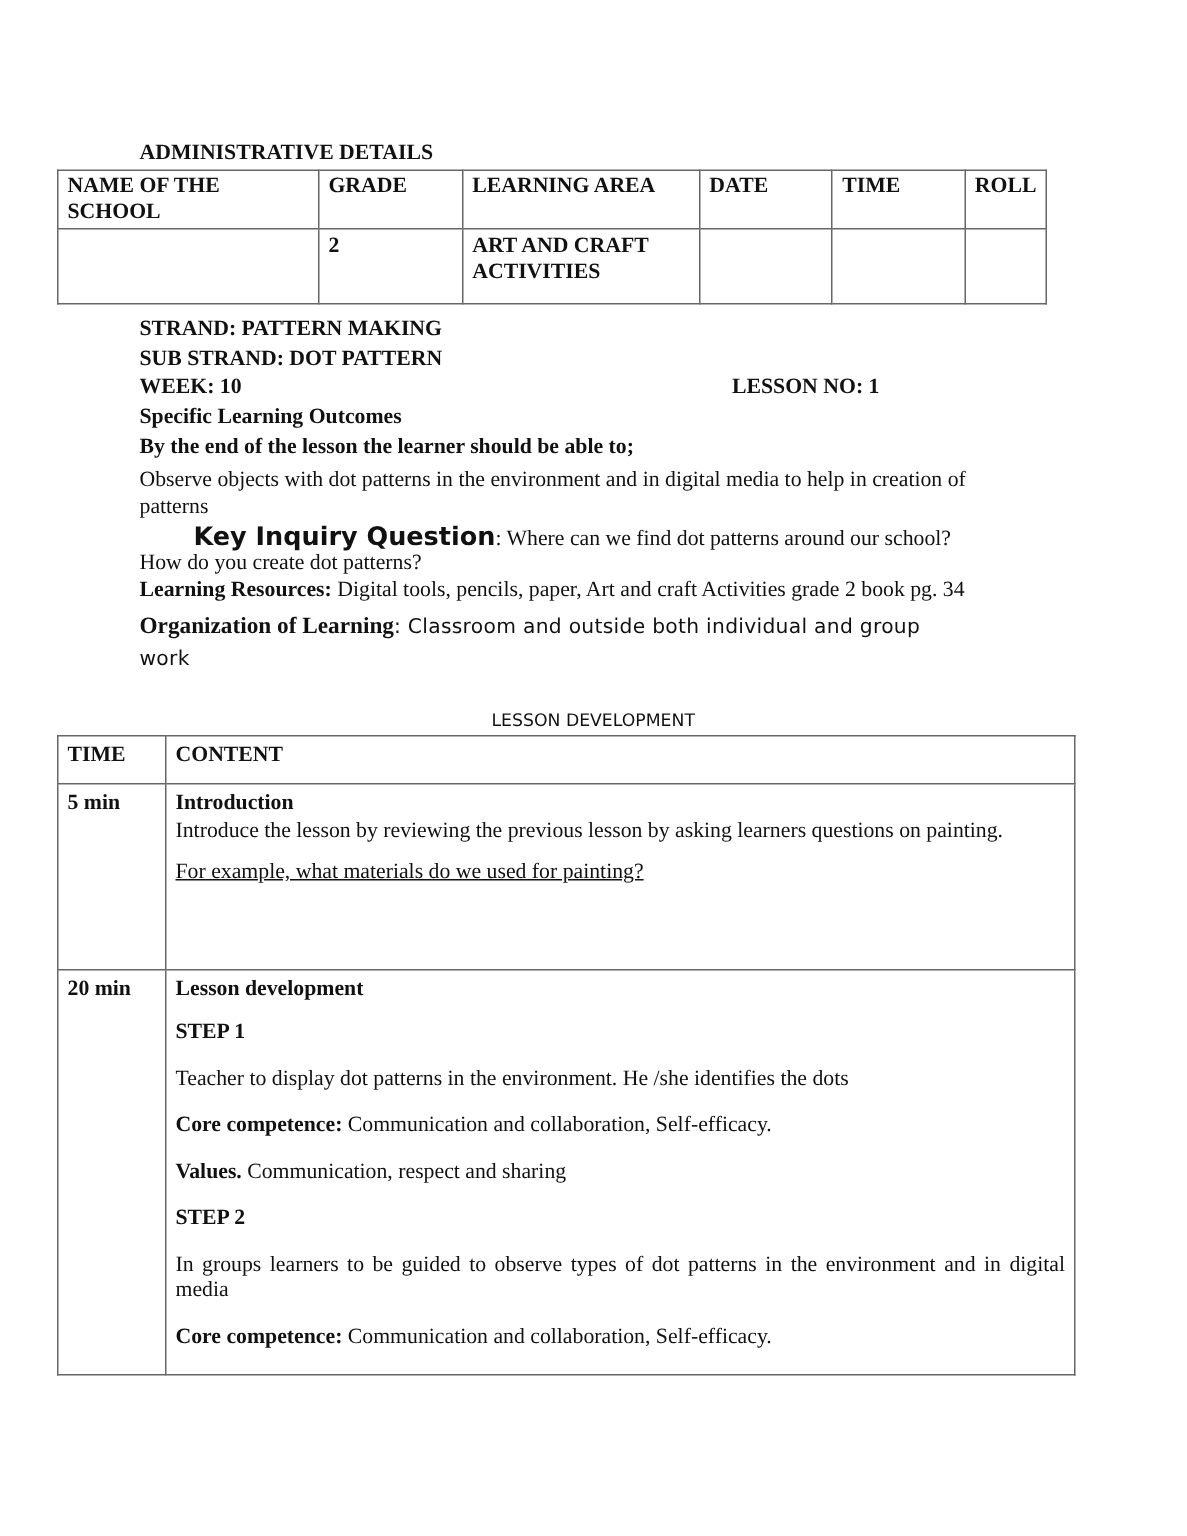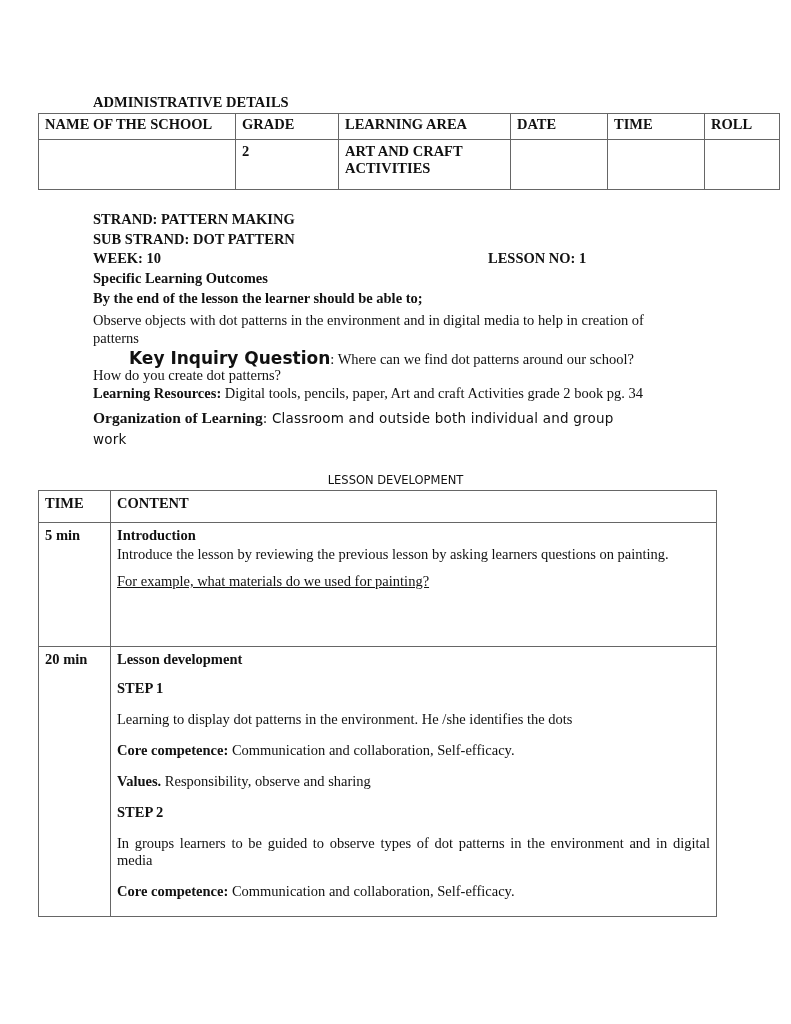--- a/index.html
+++ b/index.html
@@ -3,21 +3,21 @@
   <meta charset="utf-8">
   <style>
     * { box-sizing: border-box; margin: 0; padding: 0; }
     html, body { width: 791px; height: 1024px; background: #ffffff; overflow: hidden; }
     body { position: relative; font-family: "Liberation Serif", serif; color: #111; font-size: 14.5px; }
     .abs { position: absolute; }
     .b { font-weight: bold; }
 
     
     .admin-title { left: 93px; top: 94px; font-weight: bold; font-size: 14.5px; text-align: right; }
-    table.admin { position: absolute; left: 38px; top: 113px; width: 742px; border-collapse: collapse; }
+    table.admin { position: absolute; left: 38px; top: 113px; width: 660px; border-collapse: collapse; }
     table.admin td { border: 1px solid #666; vertical-align: top; font-weight: bold; font-size: 14.5px; padding: 2px 6px; }
     table.admin tr.head td { height: 26px; }
     table.admin tr.vals td { height: 50px; padding-top: 3px; }
     .center { }
 
     
     .line { position: absolute; left: 93px; white-space: nowrap; }
     .sans-b { font-family: "DejaVu Sans", sans-serif; font-weight: bold; font-size: 17px; margin-left: 36px; }
     .org-label { font-size: 15.5px; font-weight: bold; }
     .org-text { font-family: "DejaVu Sans", sans-serif; font-size: 13.5px; letter-spacing: 0.2px; }
@@ -91,26 +91,26 @@
       <div class="b">Introduction</div>
       <div class="para" style="margin-top:2px">Introduce the lesson by reviewing the previous lesson by asking learners questions on painting.</div>
       <div class="para tight">For example, what materials do we used for painting?</div>
     </td>
   </tr>
   <tr style="height:270px">
     <td class="time">20 min</td>
     <td>
       <div class="b">Lesson development</div>
       <div class="para b">STEP 1</div>
-      <div class="para" style="margin-top:14px">Learning to display dot patterns in the environment. He /she identifies the dots</div>
+      <div class="para" style="margin-top:14px">Teacher to display dot patterns in the environment. He /she identifies the dots</div>
       <div class="para" style="margin-top:14px">
         <span class="b">Core competence:</span><span> Communication and collaboration, Self-efficacy.</span>
       </div>
       <div class="para" style="margin-top:14px">
-        <span class="b">Values.</span><span> Responsibility, observe and sharing</span>
+        <span class="b">Values.</span><span> Communication, respect and sharing</span>
       </div>
       <div class="para b" style="margin-top:14px">STEP 2</div>
       <div class="para justify" style="margin-top:14px">In groups learners to be guided to observe types of dot patterns in the environment and in digital media</div>
       <div class="para" style="margin-top:14px">
         <span class="b">Core competence:</span><span> Communication and collaboration, Self-efficacy.</span>
       </div>
     </td>
   </tr>
 </tbody>
   </table>

